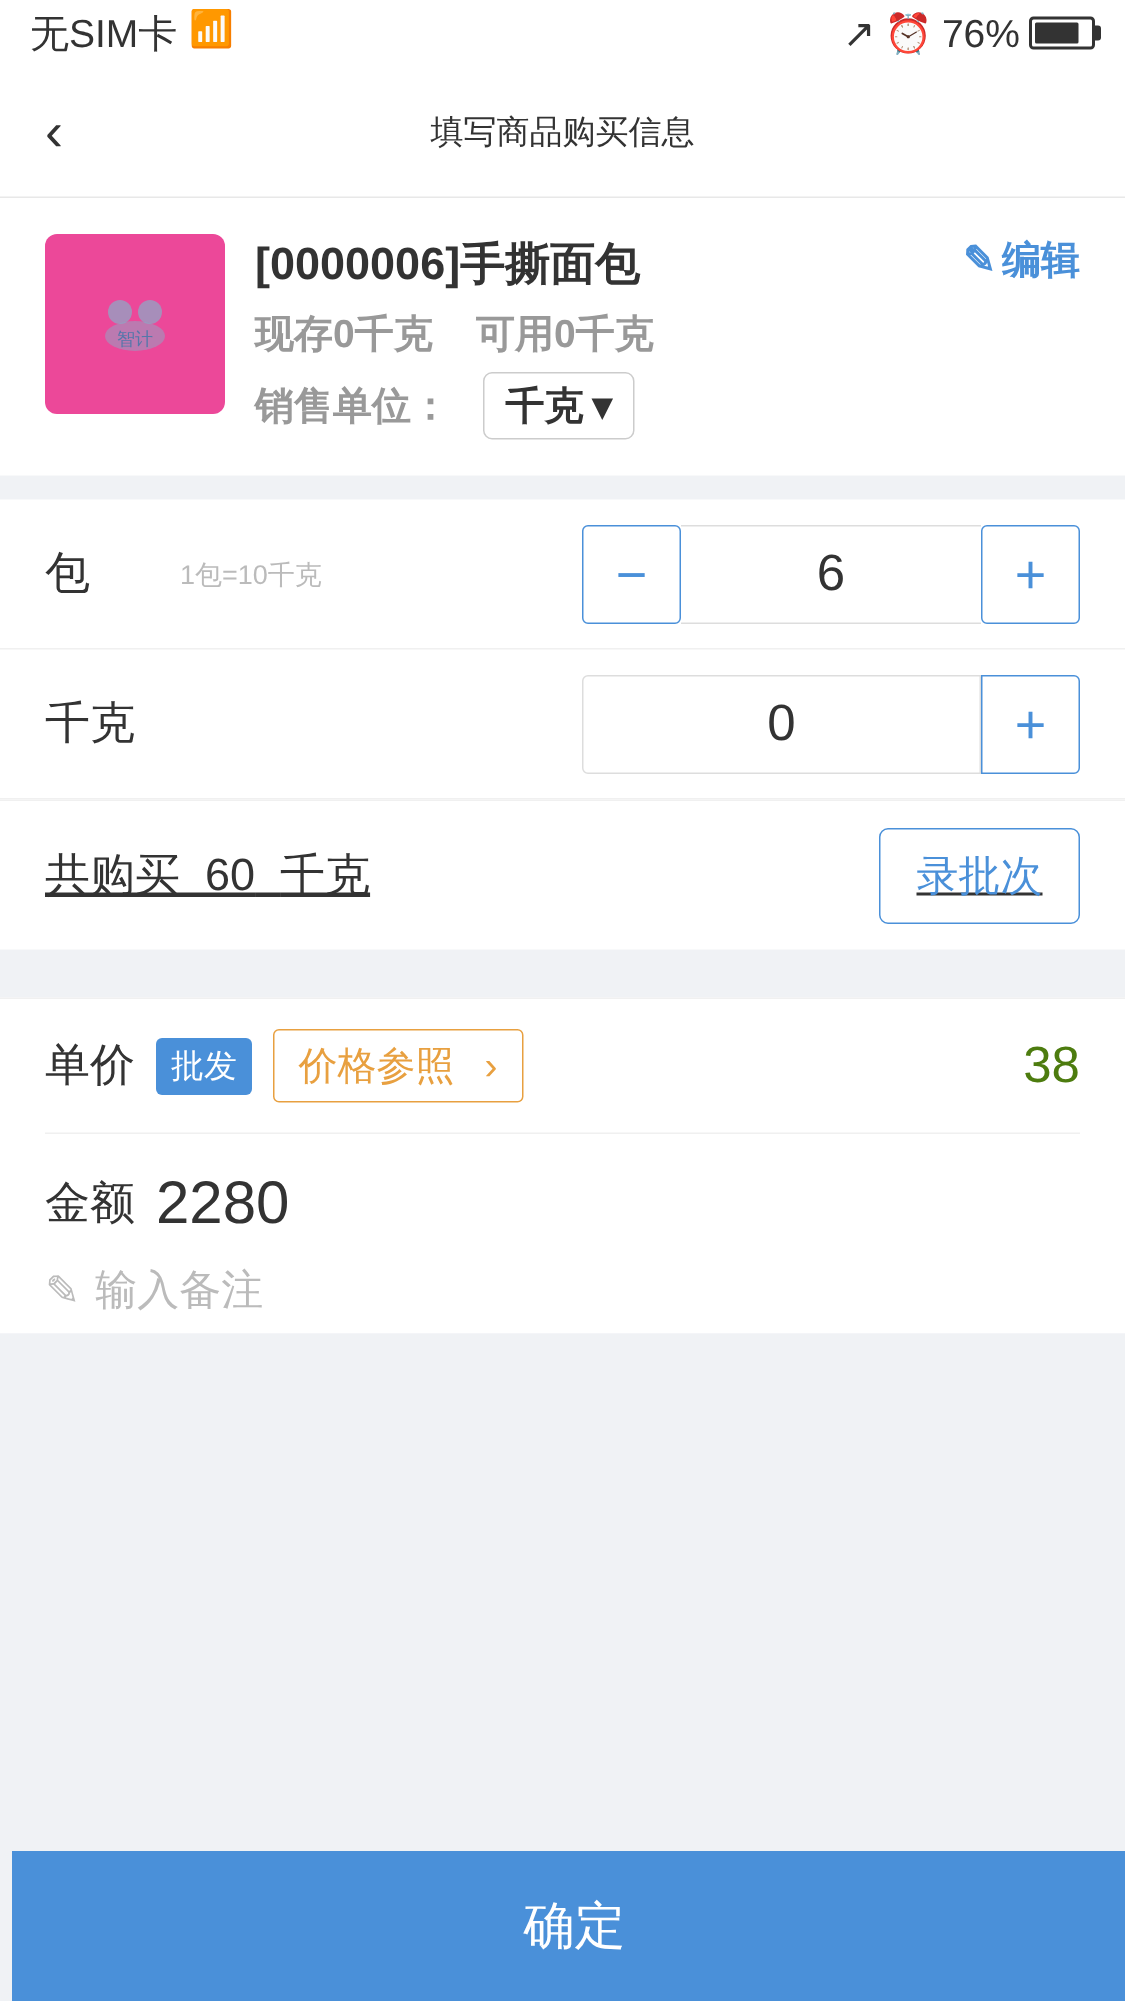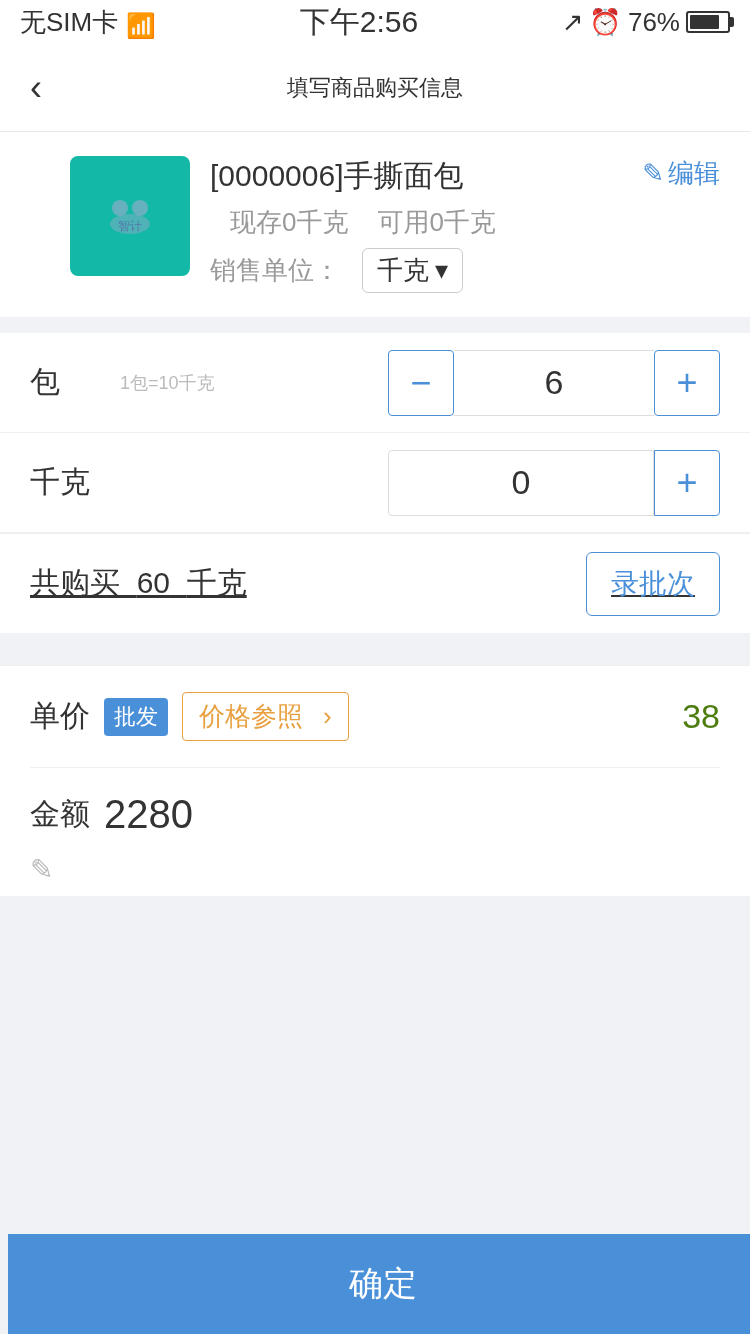--- a/index.html
+++ b/index.html
@@ -18,21 +18,21 @@
       width: 750px;
       height: 44px;
       background: #fff;
       display: flex;
       align-items: center;
       justify-content: space-between;
       padding: 0 20px;
       font-size: 26px;
       color: #333;
     }
-    .status-left { display: flex; align-items: flex-end; gap: 8px; }
+    .status-left { display: flex; align-items: flex-start; gap: 8px; }
     .status-center { font-size: 30px; font-weight: 500; }
     .status-right { display: flex; align-items: center; gap: 6px; font-size: 26px; }
 
     
     .nav-bar {
       width: 750px;
       height: 88px;
       background: #fff;
       display: flex;
       align-items: center;
@@ -58,32 +58,31 @@
       background: #fff;
       padding: 24px 30px;
       margin-bottom: 16px;
       display: flex;
       align-items: flex-start;
       gap: 20px;
     }
     .product-thumb {
       width: 120px;
       height: 120px;
-      background: #14b8a6;
+      background: #ec4899;
       border-radius: 8px;
       display: flex;
       align-items: center;
       justify-content: center;
       flex-shrink: 0;
-      margin-left: 40px;
     }
     .product-thumb svg { width: 60px; height: 60px; }
-    .product-info { flex: 1; }
+    .product-info { flex: 1; font-weight: bold; }
     .product-name { font-size: 30px; color: #333; margin-bottom: 8px; }
-    .product-stock { font-size: 26px; color: #999; margin-bottom: 8px; margin-left: 20px; }
+    .product-stock { font-size: 26px; color: #999; margin-bottom: 8px; }
     .product-unit-row { display: flex; align-items: center; gap: 22px; font-size: 26px; color: #999; }
     .unit-dropdown {
       background: #fff;
       border: 1px solid #ccc;
       border-radius: 6px;
       padding: 4px 14px;
       font-size: 26px;
       color: #333;
       display: flex;
       align-items: center;
@@ -189,21 +188,21 @@
 
     
     .price-section {
       background: #fff;
       padding: 0 30px;
       border-top: 1px solid #f0f0f0;
     }
     .price-row {
       display: flex;
       align-items: center;
-      height: 102px;
+      height: 90px;
       border-bottom: 1px solid #f0f0f0;
       gap: 14px;
     }
     .price-label { font-size: 30px; color: #333; }
     .tag-batch {
       background: #4a90d9;
       color: #fff;
       font-size: 22px;
       padding: 4px 10px;
       border-radius: 4px;
@@ -293,21 +292,20 @@
     }
   </style>
 </head>
 <body>
 
 <div class="status-bar">
   <div class="status-left">
     <span>无SIM卡</span>
     <span class="wifi-icon">📶</span>
   </div>
-  <div class="status-center">下午2:56</div>
   <div class="status-right">
     <span>↗</span>
     <span>⏰</span>
     <span>76%</span>
     <span class="battery-icon">
       <span class="battery-fill"></span>
       <span class="battery-tip"></span>
     </span>
   </div>
 </div>
@@ -396,20 +394,21 @@
   </div>
 </div>
 
 <div class="amount-section">
   <div class="amount-row">
     <span class="amount-label">金额</span>
     <span class="amount-value">2280</span>
   </div>
   <div class="note-row">
     <span>✎</span>
+    <span>输入备注</span>
   </div>
 </div>
 
 <div style="height: 380px; background: #f0f2f5;"></div>
 
 <button class="confirm-btn">
   <span>确定</span>
 </button>
 
 </body></html>

